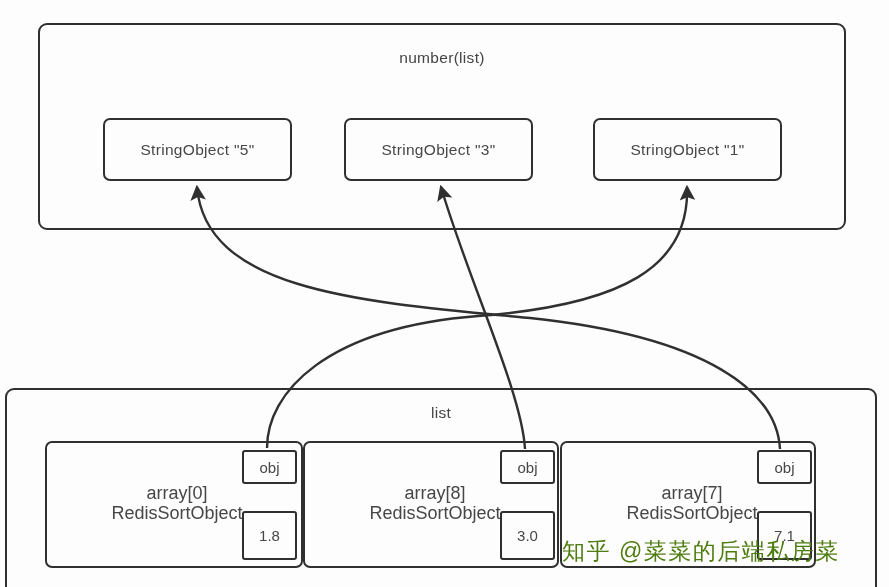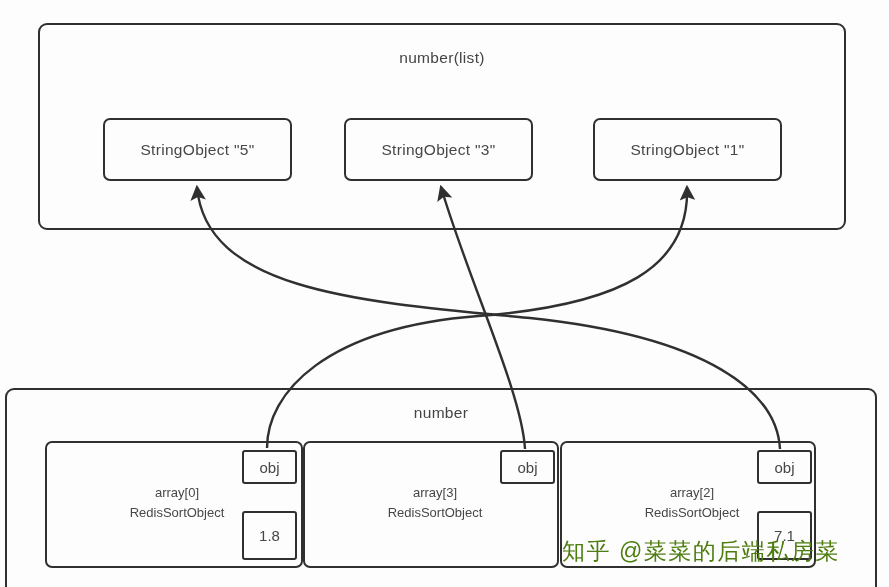--- a/index.html
+++ b/index.html
@@ -29,21 +29,21 @@
   .so-0{left:103px;} .so-1{left:344px;} .so-2{left:593px;}
   
   .array-box{left:5px;top:387px;width:872px;height:212px;border-radius:9px;}
   .array-box .group-title{top:14px;}
   .sort-obj{top:440px;height:127px;border-radius:7px;}
   .sort-0{left:45px;width:258px;}
   .sort-1{left:303px;width:256px;}
   .sort-2{left:560px;width:256px;}
   .sort-label{
     position:absolute;left:35px;top:40px;width:190px;text-align:center;
-    font-size:13px;line-height:20px;color:#474747;
+    font-size:18px;line-height:20px;color:#474747;
   }
   .cell{
     position:absolute;left:195px;width:55px;box-sizing:border-box;
     border:2.5px solid #303030;border-radius:3px;background:#fdfdfd;
     display:flex;align-items:center;justify-content:center;
     font-size:15px;color:#474747;
   }
   .cell-obj{top:7px;height:34px;}
   .cell-score{top:68px;height:49px;}
   
@@ -68,43 +68,44 @@
     <span>StringObject "5"</span>
   </div>
   <div class="box string-obj so-1">
     <span>StringObject "3"</span>
   </div>
   <div class="box string-obj so-2">
     <span>StringObject "1"</span>
   </div>
 
   <div class="box array-box">
-    <div class="group-title">number</div>
+    <div class="group-title">list</div>
   </div>
 
   <div class="box sort-obj sort-0">
     <div class="sort-label">
       <div>array[0]</div>
       <div>RedisSortObject</div>
     </div>
     <div class="cell cell-obj">obj</div>
     <div class="cell cell-score">1.8</div>
   </div>
 
   <div class="box sort-obj sort-1">
     <div class="sort-label">
-      <div>array[3]</div>
+      <div>array[8]</div>
       <div>RedisSortObject</div>
     </div>
     <div class="cell cell-obj">obj</div>
+    <div class="cell cell-score">3.0</div>
   </div>
 
   <div class="box sort-obj sort-2">
     <div class="sort-label">
-      <div>array[2]</div>
+      <div>array[7]</div>
       <div>RedisSortObject</div>
     </div>
     <div class="cell cell-obj">obj</div>
     <div class="cell cell-score">7.1</div>
   </div>
 
   <svg class="arrows" width="889" height="587" viewBox="0 0 889 587">
     <defs>
       <marker id="ah" viewBox="0 0 10 10" refX="8.5" refY="5" markerWidth="6.5" markerHeight="6.5" orient="auto">
         <path d="M0,0 L10,5 L0,10 L2,5 Z" fill="#303030"></path>

